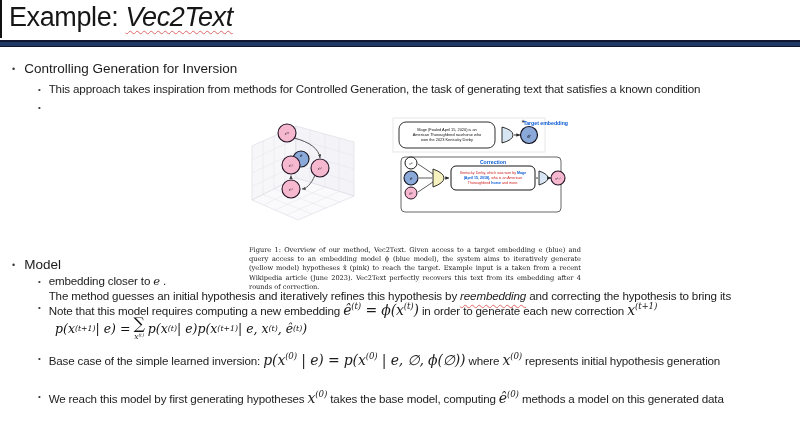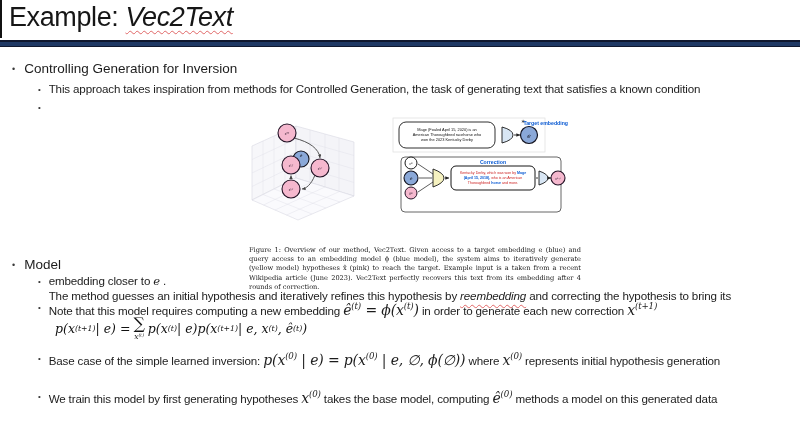--- a/index.html
+++ b/index.html
@@ -214,15 +214,15 @@
       <span>)</span>
   </div>
 
   <div class="row l2 baseline" style="top:350px">
     <span class="dot" style="align-self:flex-start;margin-top:4px">•</span>
     <span class="t2" style="white-space:nowrap"><span>Base case of the simple learned inversion: </span><span class="math math-lg"><span class="mi">p(x</span><sup>(0)</sup><span class="mi"> | e) = p(x</span><sup>(0)</sup><span class="mi"> | e, ∅, ϕ(∅))</span></span><span> where </span><span class="math"><span class="mi">x</span><sup>(0)</sup></span><span> represents initial hypothesis generation</span></span>
   </div>
 
   <div class="row l2 baseline" style="top:388px">
     <span class="dot" style="align-self:flex-start;margin-top:4px">•</span>
-    <span class="t2" style="white-space:nowrap"><span>We train this model by first generating hypotheses </span><span class="math"><span class="mi">x</span><sup>(0)</sup></span><span> takes the base model, computing </span><span class="math math-lg"><span class="mi">ê</span><sup>(0)</sup></span><span> methods a model on this generated data</span></span>
+    <span class="t2" style="white-space:nowrap"><span>We reach this model by first generating hypotheses </span><span class="math"><span class="mi">x</span><sup>(0)</sup></span><span> takes the base model, computing </span><span class="math math-lg"><span class="mi">ê</span><sup>(0)</sup></span><span> methods a model on this generated data</span></span>
   </div>
 </div>
 
 </body></html>

